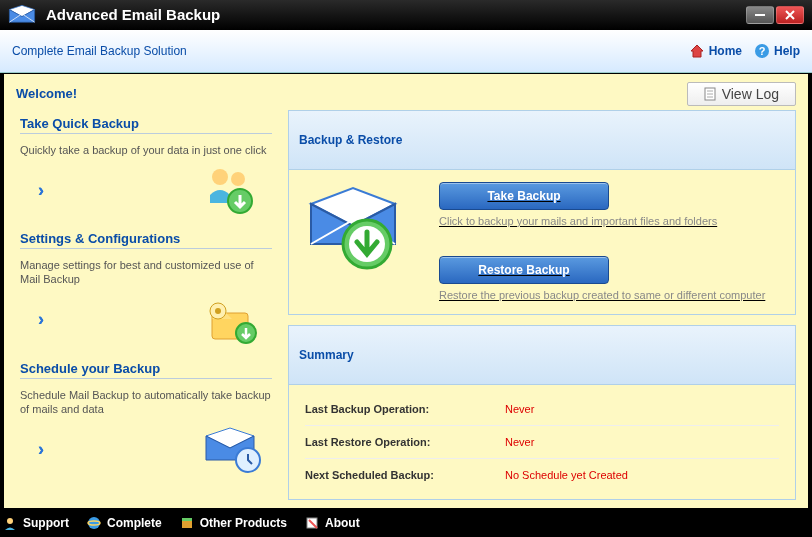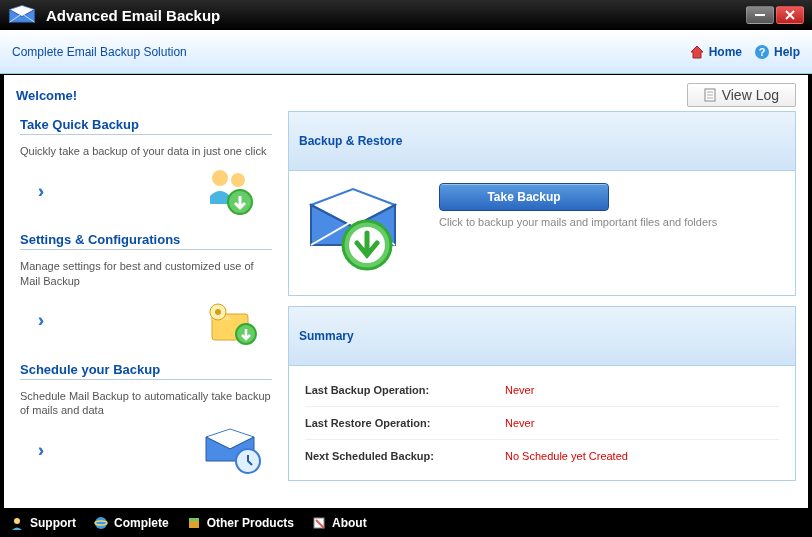--- a/index.html
+++ b/index.html
@@ -9,48 +9,48 @@
 .title-icon { width: 28px; height: 22px; margin-right: 10px; }
 .titlebar-title { font-size: 15px; font-weight: bold; }
 .win-controls { margin-left: auto; display: flex; gap: 2px; }
 .win-btn { width: 28px; height: 18px; border-radius: 3px; display: flex; align-items: center; justify-content: center; font-size: 10px; color: #fff; cursor: pointer; border: 1px solid rgba(255,255,255,.2); }
 .min-btn { background: linear-gradient(#888,#555); }
 .close-btn { background: linear-gradient(#e55,#b22); }
 .subheader { height: 44px; background: linear-gradient(#fff,#d6eaff); display: flex; align-items: center; padding: 0 12px; border-bottom: 1px solid #9cc; }
 .tagline { color: #0a4da8; font-size: 12px; }
 .sub-right { margin-left: auto; display: flex; gap: 12px; align-items: center; }
 .sub-link { color: #0a4da8; font-weight: bold; font-size: 12px; display: flex; align-items: center; gap: 4px; cursor: pointer; }
-.content { flex: 1; background: #ffffff; display: flex; flex-direction: column; padding: 8px 12px; border: 1px solid #000; margin: 0 3px; }
+.content { flex: 1; background: #fef9c3; display: flex; flex-direction: column; padding: 8px 12px; border: 1px solid #000; margin: 0 3px; }
 .content-top { display: flex; align-items: center; margin-bottom: 4px; }
 .welcome { color: #0a4da8; font-size: 13px; font-weight: bold; }
 .viewlog-btn { margin-left: auto; background: linear-gradient(#fff,#eee); border: 1px solid #bbb; padding: 3px 16px; font-size: 14px; color: #444; cursor: pointer; display: flex; align-items: center; gap: 6px; border-radius: 2px; }
 .main-cols { flex: 1; display: flex; gap: 12px; }
 .left-col { width: 260px; padding: 6px 4px; }
 .section { margin-bottom: 14px; }
 .sec-title { color: #0a4da8; font-weight: bold; font-size: 13px; border-bottom: 1px solid #bcd; padding-bottom: 2px; margin-bottom: 9px; }
 .sec-desc { color: #555; font-size: 11px; line-height: 1.3; }
 .sec-row { display: flex; align-items: center; margin-top: 6px; height: 54px; }
 .chevron { color: #2a74d8; font-size: 18px; font-weight: bold; letter-spacing: -6px; margin-left: 18px; cursor: pointer; }
 .sec-icon { margin-left: auto; margin-right: 8px; width: 64px; height: 50px; display: flex; align-items: center; justify-content: center; }
 .right-col { flex: 1; display: flex; flex-direction: column; gap: 10px; }
 .panel { border: 1px solid #b0d0e8; }
 .panel-head { background: linear-gradient(#e9f3fc,#cfe4f7); color: #0a4da8; font-weight: bold; font-size: 12px; padding: 22px 10px; border-bottom: 1px solid #b0d0e8; }
 .panel-body { padding: 12px; }
 .br-body { display: flex; gap: 18px; }
 .br-icon { width: 120px; height: 100px; display:flex; align-items:center; justify-content:center; }
-.br-right { flex: 1; display: flex; flex-direction: column; gap: 28px; }
+.br-right { flex: 1; display: flex; flex-direction: column; gap: 28px; text-decoration: underline; }
 .action { display: flex; flex-direction: column; gap: 4px; }
 .blue-btn { width: 170px; padding: 6px 0; background: linear-gradient(#5a9ae0,#2a68c0); color: #fff; font-weight: bold; font-size: 12px; border: 1px solid #1a4a90; border-radius: 4px; text-align: center; cursor: pointer; box-shadow: inset 0 1px 0 rgba(255,255,255,.4); }
 .action-desc { color: #888; font-size: 11px; line-height: 1.3; }
 .summary-body { padding: 8px 16px; }
 .sum-row { display: flex; padding: 10px 0; border-bottom: 1px solid #eee; }
 .sum-row:last-child { border-bottom: none; }
 .sum-label { width: 200px; font-weight: bold; color: #333; }
 .sum-val { color: #d00; }
-.footer { height: 28px; background: #000; display: flex; align-items: center; padding: 0 10px; gap: 18px; }
+.footer { height: 28px; background: #000; display: flex; align-items: center; padding: 0 3px; gap: 18px; }
 .foot-link { color: #fff; font-weight: bold; font-size: 12px; display: flex; align-items: center; gap: 6px; cursor: pointer; }
 .foot-icon { width: 14px; height: 14px; }
 svg { display: block; }
 </style>
 </head>
 <body>
 
 <div class="window">
   <div class="titlebar">
     <span class="title-icon">
@@ -181,20 +181,24 @@
                   <circle cx="66" cy="62" r="24" fill="#6c6" stroke="#3a3" stroke-width="3"></circle>
                   <circle cx="66" cy="62" r="18" fill="#fff"></circle>
                   <path d="M66 50 L66 70 M56 60 L66 72 L76 60" stroke="#3a3" stroke-width="5" fill="none" stroke-linecap="round"></path>
                 </svg>
             </div>
             <div class="br-right">
               <div class="action">
                 <div class="blue-btn">Take Backup</div>
                 <div class="action-desc">Click to backup your mails and important files and folders</div>
               </div>
+              <div class="action">
+                <div class="blue-btn">Restore Backup</div>
+                <div class="action-desc">Restore the previous backup created to same or different computer</div>
+              </div>
             </div>
           </div>
         </div>
 
         <div class="panel">
           <div class="panel-head">Summary</div>
           <div class="summary-body">
             <div class="sum-row">
               <span class="sum-label">Last Backup Operation:</span>
               <span class="sum-val">Never</span>

